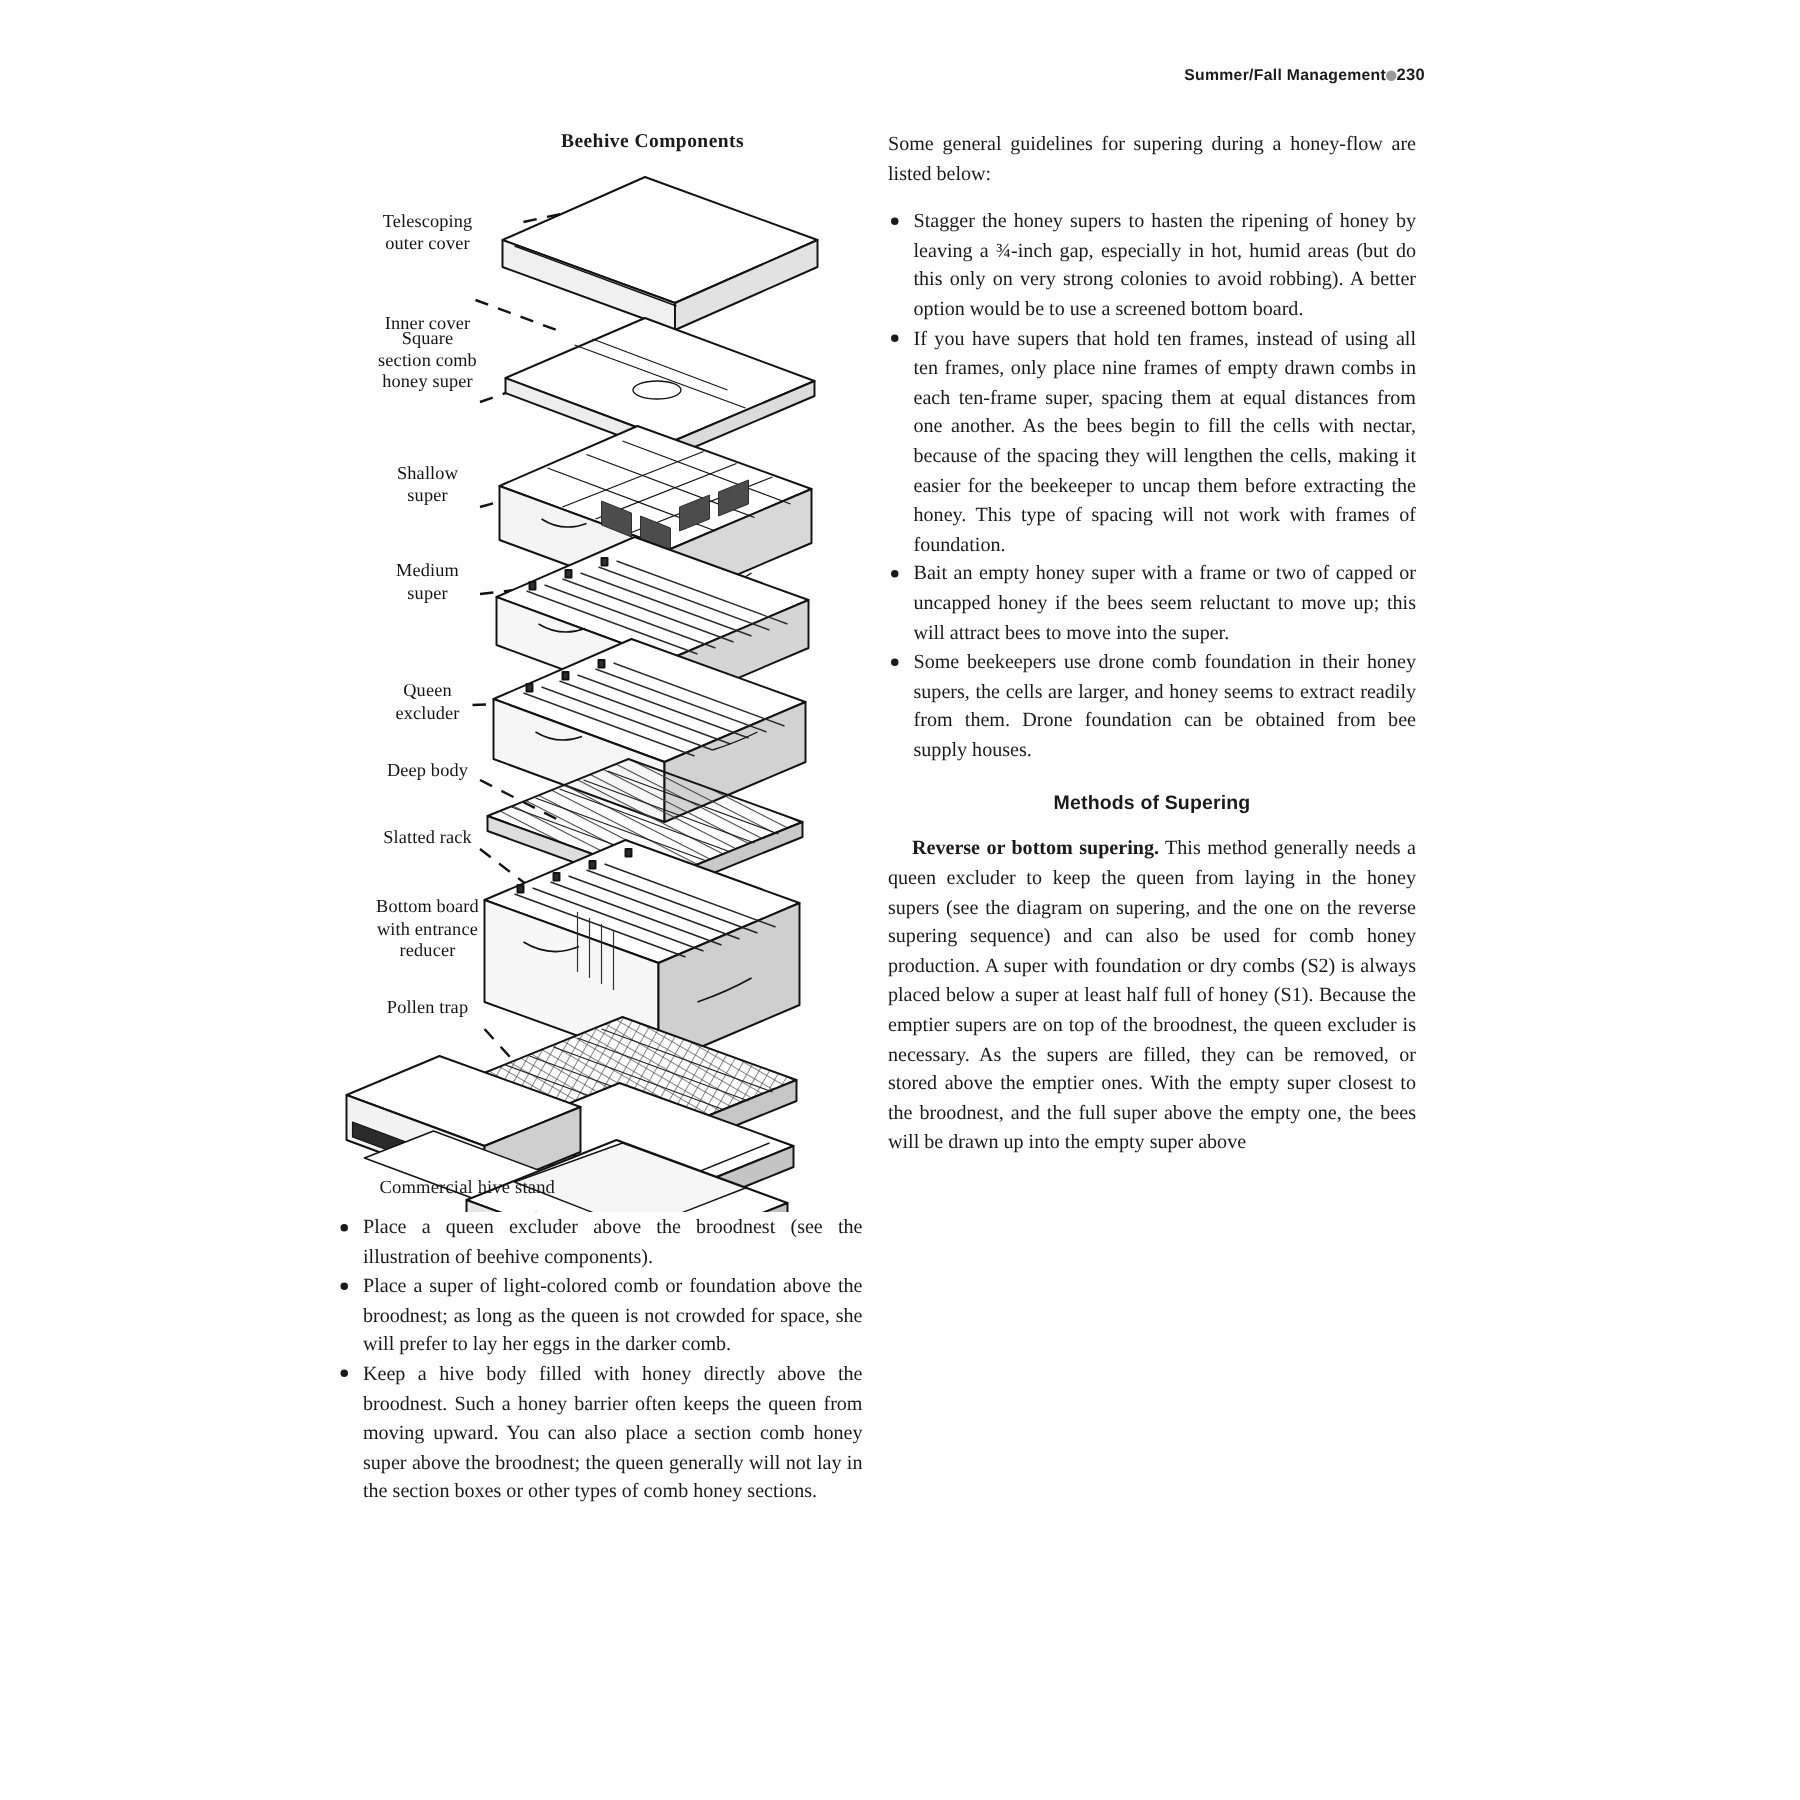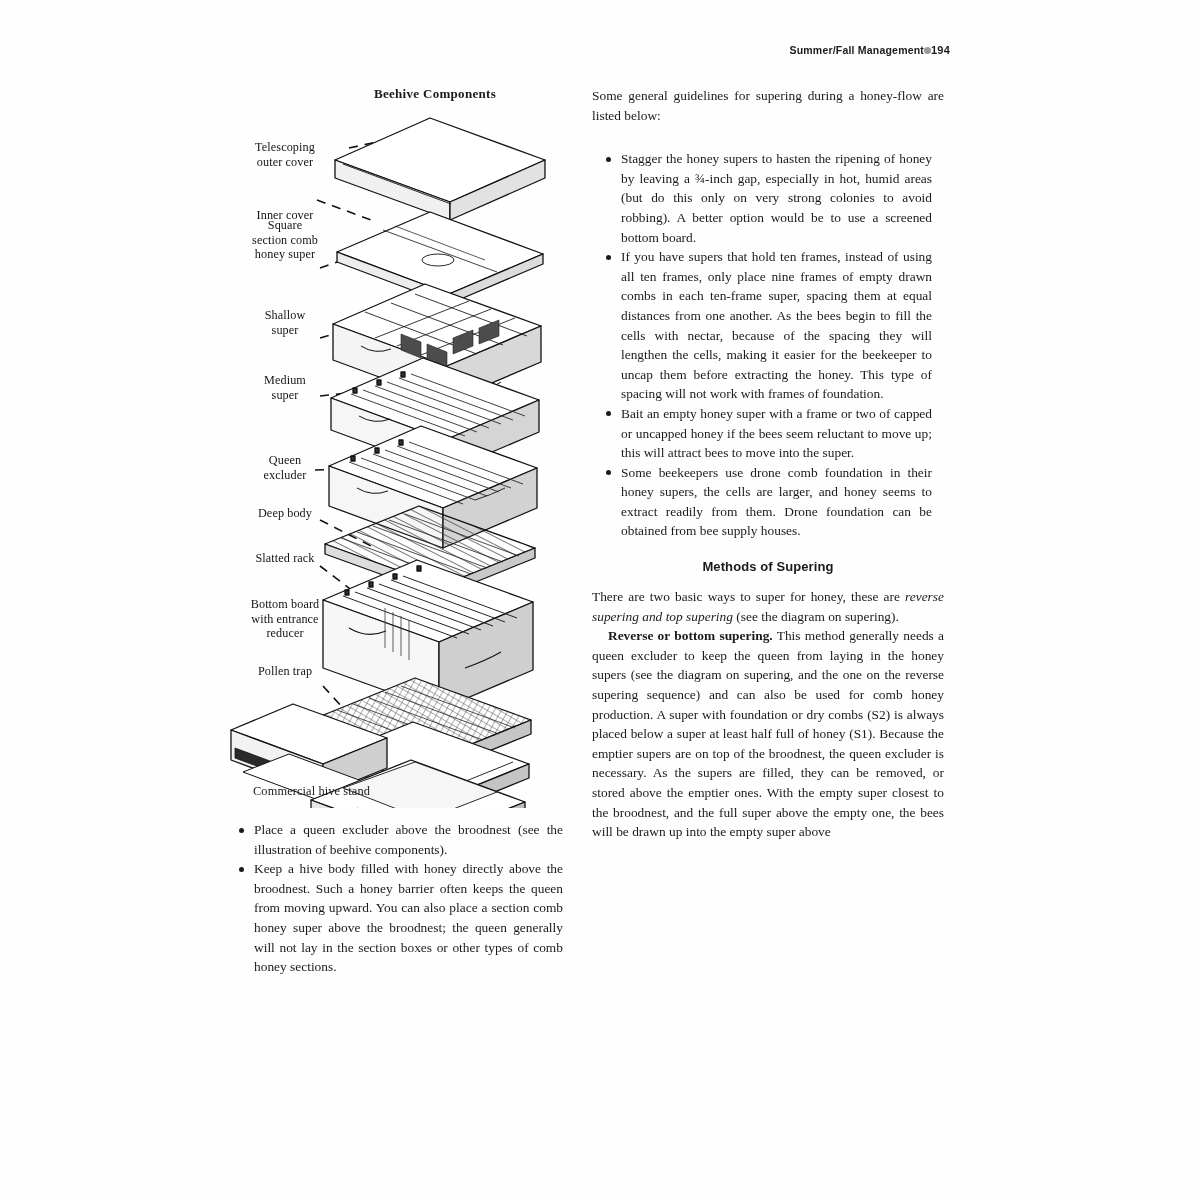--- a/index.html
+++ b/index.html
@@ -70,21 +70,21 @@
     font-size:13.4px;
     line-height:19.6px;
     text-align:justify;
     text-justify:inter-word;
     hyphens:manual;
   }
   p.body.indent{text-indent:16px;}
   p.body + p.body{margin-top:0;}
   ul.bullets{
     list-style:none;
-    margin:12px;padding:0;
+    margin:0;padding:0;
   }
   ul.bullets li{
     position:relative;
     padding-left:17px;
     font-size:13.4px;
     line-height:19.6px;
     text-align:justify;
     margin-bottom:0px;
   }
   ul.bullets li:before{
@@ -116,21 +116,21 @@
   }
 </style>
 </head>
 <body>
 
 <div class="page">
 
   <div class="running-head">
     <span>Summer/Fall Management</span>
     <span class="bullet-dot"></span>
-    <span class="folio">194</span>
+    <span class="folio">230</span>
   </div>
 
   <div class="col-left">
 
     <div class="fig-title">Beehive Components</div>
 
     <div class="figure">
 
       <div class="lbl" style="left:0px;top:32px;width:120px;">
         <span style="white-space:pre-line;">Telescoping
@@ -377,37 +377,37 @@
             <path d="M118 680 L200 712 L272 684 L190 654 Z" fill="#f6f6f6" stroke-width="0.9"></path>
             <path d="M132 700 L206 728 L264 706" stroke-width="0.8"></path>
           </g>
 
         </g>
       </svg>
     </div>
 
     <ul class="bullets">
       <li>Place a queen excluder above the broodnest (see the illustration of beehive components).</li>
+      <li>Place a super of light-colored comb or foundation above the broodnest; as long as the queen is not crowded for space, she will prefer to lay her eggs in the darker comb.</li>
       <li>Keep a hive body filled with honey directly above the broodnest. Such a honey barrier often keeps the queen from moving upward. You can also place a section comb honey super above the broodnest; the queen generally will not lay in the section boxes or other types of comb honey sections.</li>
     </ul>
   </div>
 
   <div class="col-right">
 
     <p class="body">Some general guidelines for supering during a honey-flow are listed below:</p>
 
     <div class="spacer-sm"></div>
 
     <ul class="bullets">
       <li>Stagger the honey supers to hasten the ripening of honey by leaving a ¾-inch gap, especially in hot, humid areas (but do this only on very strong colonies to avoid robbing). A better option would be to use a screened bottom board.</li>
       <li>If you have supers that hold ten frames, instead of using all ten frames, only place nine frames of empty drawn combs in each ten-frame super, spacing them at equal distances from one another. As the bees begin to fill the cells with nectar, because of the spacing they will lengthen the cells, making it easier for the beekeeper to uncap them before extracting the honey. This type of spacing will not work with frames of foundation.</li>
       <li>Bait an empty honey super with a frame or two of capped or uncapped honey if the bees seem reluctant to move up; this will attract bees to move into the super.</li>
       <li>Some beekeepers use drone comb foundation in their honey supers, the cells are larger, and honey seems to extract readily from them. Drone foundation can be obtained from bee supply houses.</li>
     </ul>
 
     <div class="sec-head">Methods of Supering</div>
 
-    <p class="body"><span>There are two basic ways to super for honey, these are </span><span class="ital">reverse supering and top supering</span><span> (see the diagram on supering).</span></p>
 
     <p class="body indent"><span class="bold">Reverse or bottom supering.</span><span> This method generally needs a queen excluder to keep the queen from laying in the honey supers (see the diagram on supering, and the one on the reverse supering sequence) and can also be used for comb honey production. A super with foundation or dry combs (S2) is always placed below a super at least half full of honey (S1). Because the emptier supers are on top of the broodnest, the queen excluder is necessary. As the supers are filled, they can be removed, or stored above the emptier ones. With the empty super closest to the broodnest, and the full super above the empty one, the bees will be drawn up into the empty super above</span></p>
   </div>
 
 </div>
 
 </body></html>

